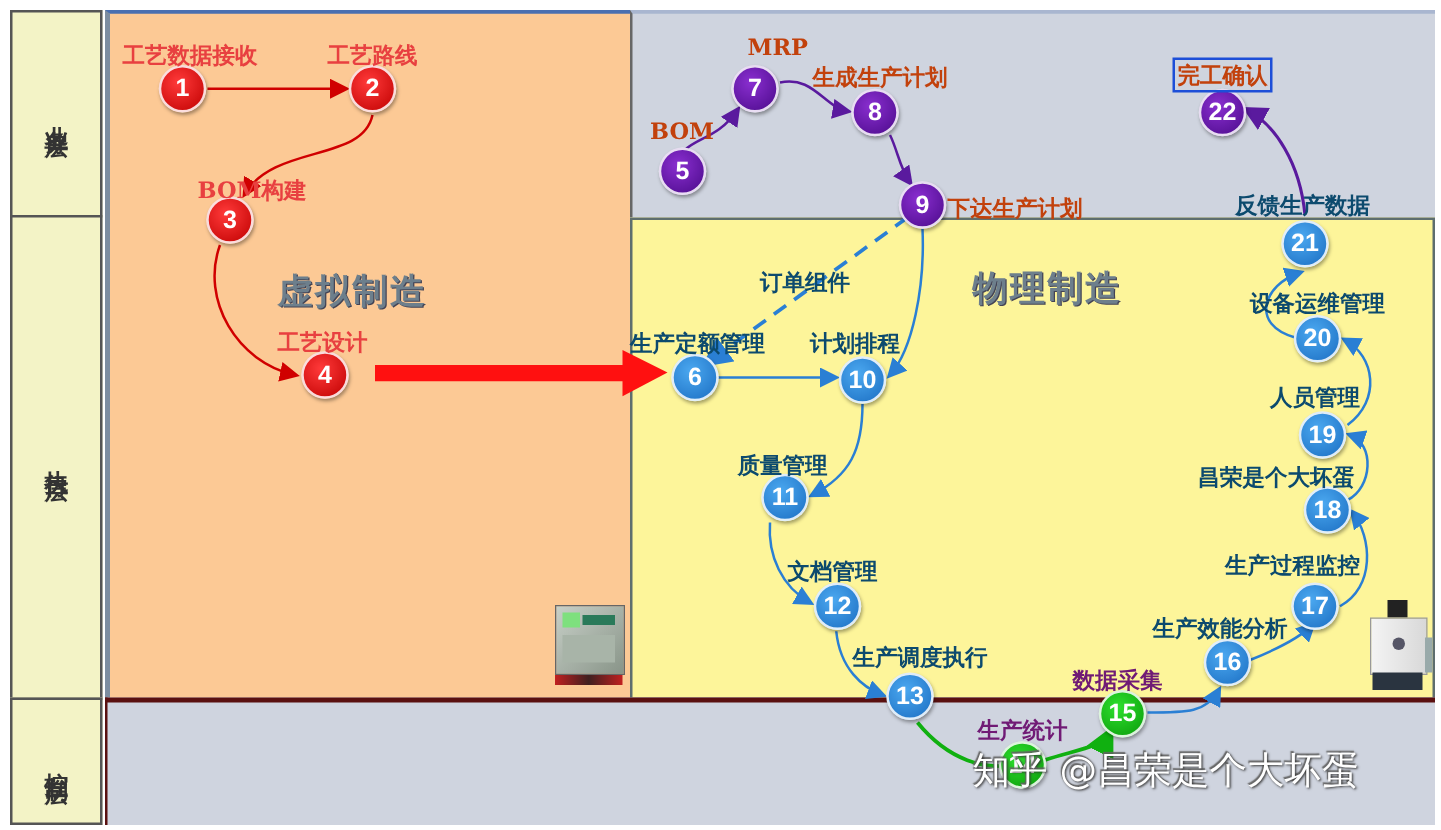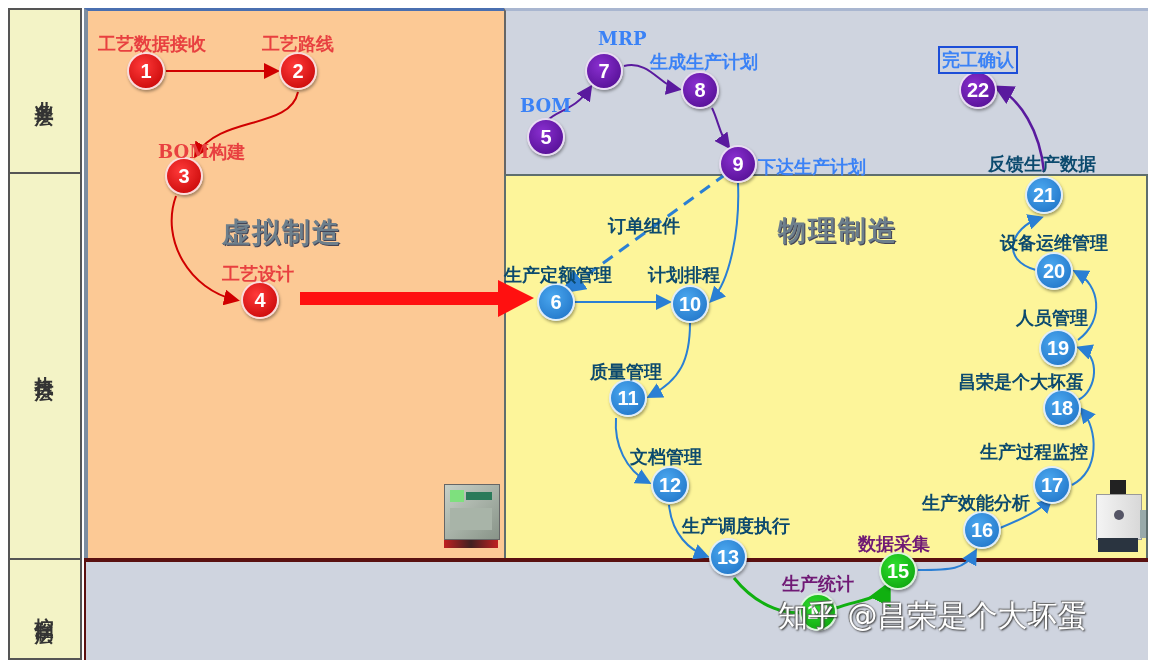--- a/index.html
+++ b/index.html
@@ -21,21 +21,21 @@
           font-weight:bold; font-size:20px; box-shadow:1px 2px 3px rgba(0,0,0,0.35);
           box-sizing:border-box; border:2px solid rgba(255,255,255,0.85);
           font-family:"Liberation Sans",sans-serif; transform:translate(-50%,-50%); }
   .node.red { background:radial-gradient(circle at 40% 35%, #ff3a3a, #c00000); }
   .node.purple { background:radial-gradient(circle at 40% 35%, #8a2fd0, #4b0a8a); }
   .node.blue { background:radial-gradient(circle at 40% 35%, #4ba8f0, #1b6ec2); }
   .node.green { background:radial-gradient(circle at 40% 35%, #2ee02e, #0a9a0a); }
   .lbl { position:absolute; font-size:18px; font-weight:bold; white-space:nowrap;
          font-family:"DejaVu Serif","Liberation Serif",serif; }
   .lbl.red { color:#e84040; }
-  .lbl.purple { color:#3b82f6; }
+  .lbl.purple { color:#c2410c; }
   .lbl.blue { color:#0c4a6e; }
   .lbl.green { color:#701a75; }
   .lbl.boxed { border:2px solid #1d4ed8; padding:0 2px; }
   .watermark { position:absolute; left:778px; top:596px; font-size:30px; color:#fff;
                text-shadow:1px 1px 2px #333, -1px -1px 1px #666;
                font-family:"DejaVu Sans","Liberation Sans",sans-serif; }
   svg.flow { position:absolute; left:0; top:0; }
 </style>
 </head>
 <body>

